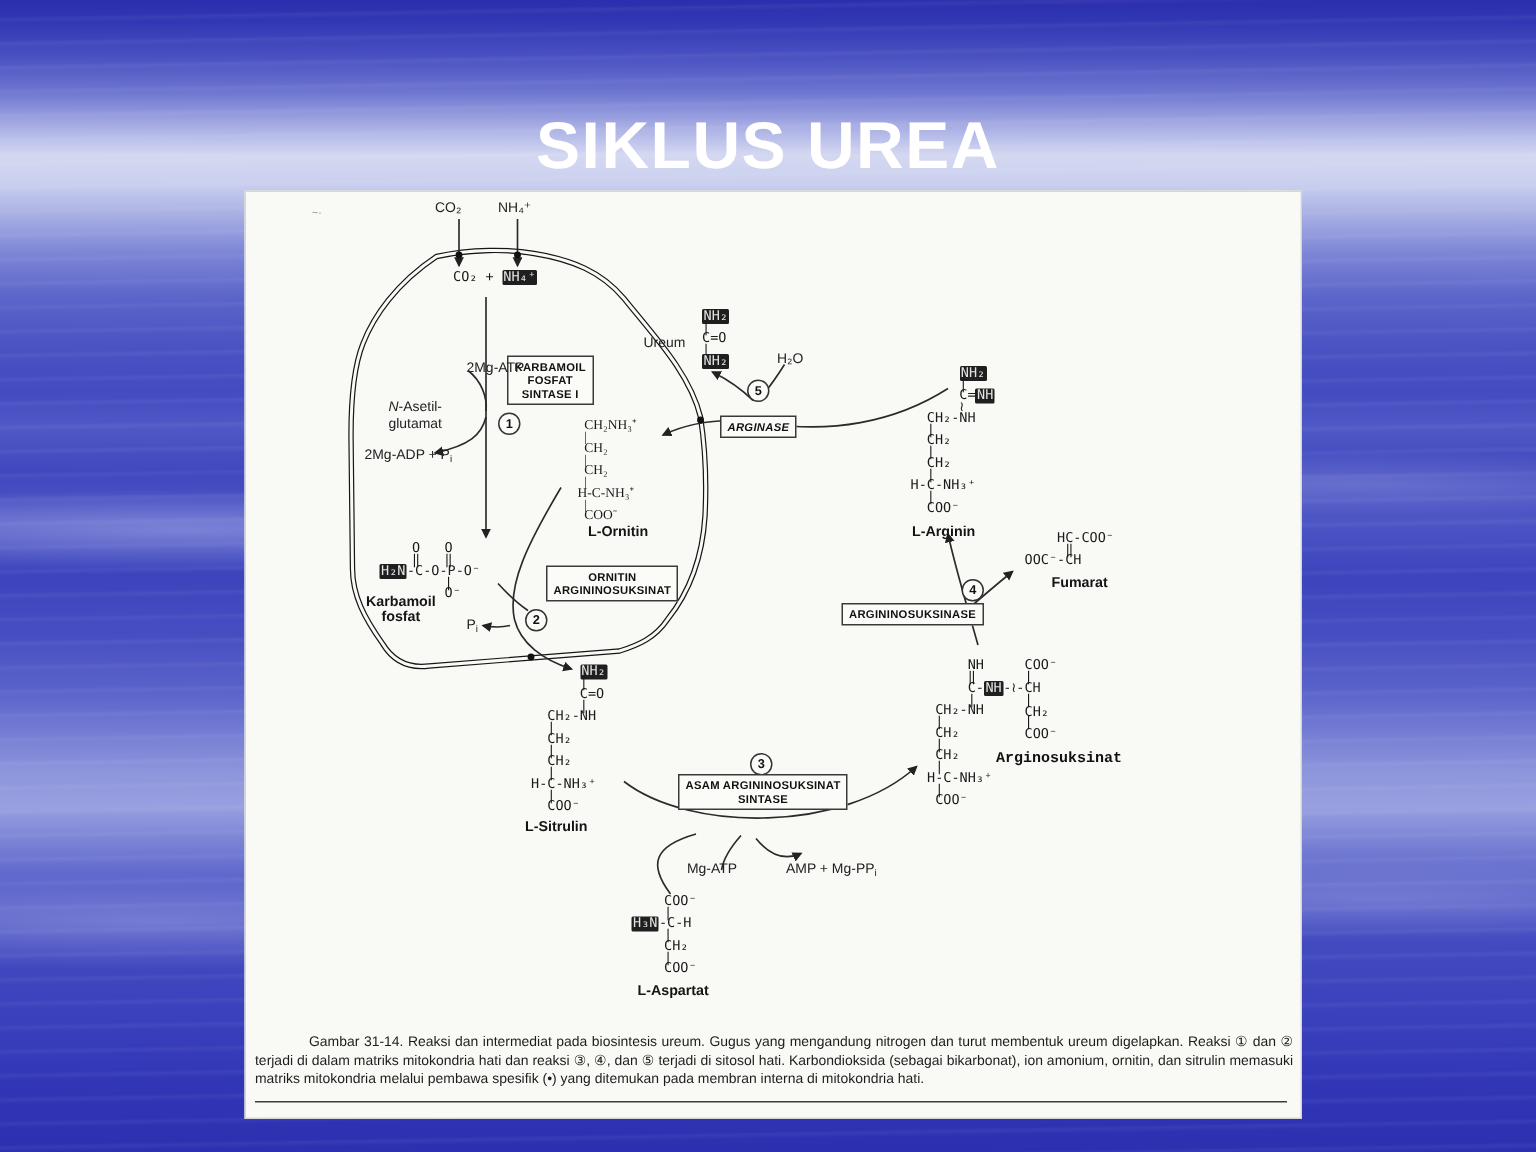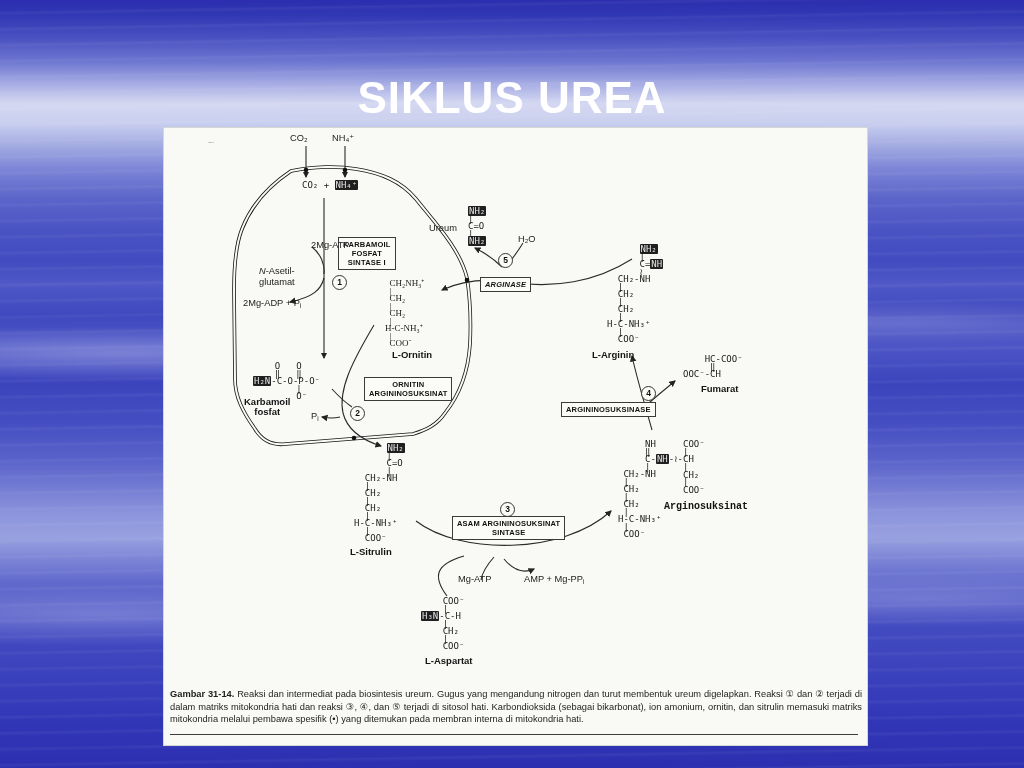--- a/index.html
+++ b/index.html
@@ -50,21 +50,21 @@
     background:#fbfbf8;font-size:8.5px;line-height:13px;text-align:center;
     font-weight:600;color:#111;
   }
   .dark{background:#1f1f1f;color:#e4e4e4;padding:0 1px;border-radius:1px;}
   .itl{font-style:italic;}
   .sb{font-size:6.5px;vertical-align:-2px;}
   .caption{
     position:absolute;left:6px;top:560px;width:692px;
     font-size:9.3px;line-height:12.6px;color:#1c1c1c;text-align:justify;
   }
-  .caption b{font-weight:700;}
+  .caption b{font-weight:400;margin-left:36px;}
   .cap-rule{position:absolute;left:6px;top:606px;width:688px;border-top:1.4px solid #3c3c3c;}
 </style>
 </head>
 <body>
 
 <div class="sky-streaks"></div>
 
 <div class="title">SIKLUS UREA</div>
 
 <div class="panel">
@@ -184,21 +184,21 @@
       <div class="row"><span>  CH₂-NH</span></div>
       <div class="row"><span>  |</span></div>
       <div class="row"><span>  CH₂</span></div>
       <div class="row"><span>  |</span></div>
       <div class="row"><span>  CH₂</span></div>
       <div class="row"><span>  |</span></div>
       <div class="row"><span>H-C-NH₃⁺</span></div>
       <div class="row"><span>  |</span></div>
       <div class="row"><span>  COO⁻</span></div>
     </div>
-    <div class="item lbl" style="left: 428px; top: 222px;">
+    <div class="item lbl" style="left: 444px; top: 222px;">
       <div class="row"><span>L-Arginin</span></div>
     </div>
     <div class="item f" style="left: 519px; top: 228px;">
       <div class="row"><span>    HC-COO⁻</span></div>
       <div class="row"><span>     ‖</span></div>
       <div class="row"><span>OOC⁻-CH</span></div>
     </div>
     <div class="item lbl" style="left: 537px; top: 256px;">
       <div class="row"><span>Fumarat</span></div>
     </div>

